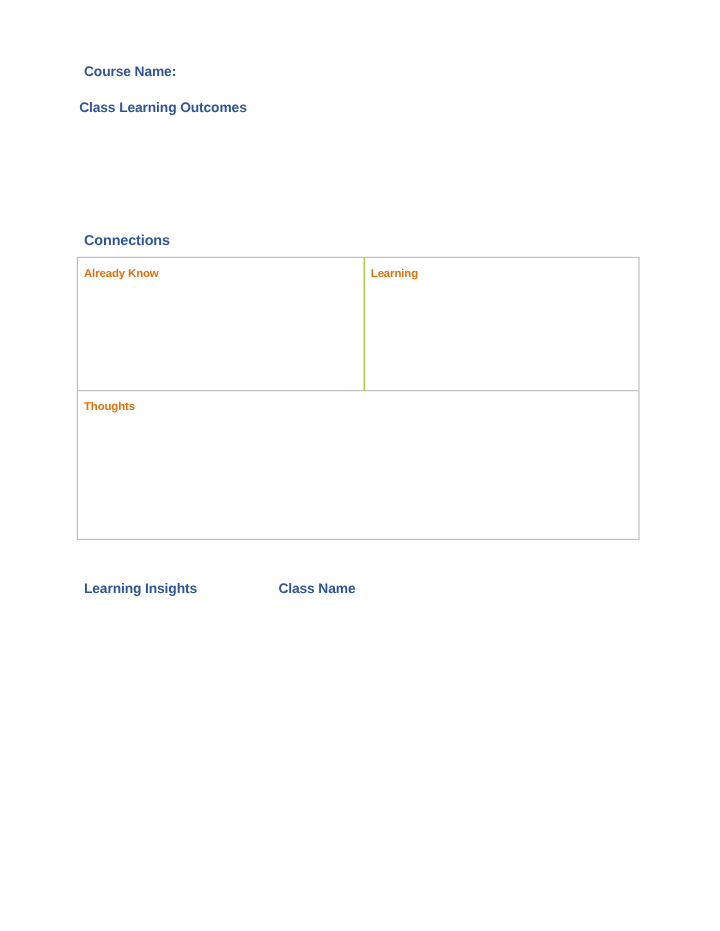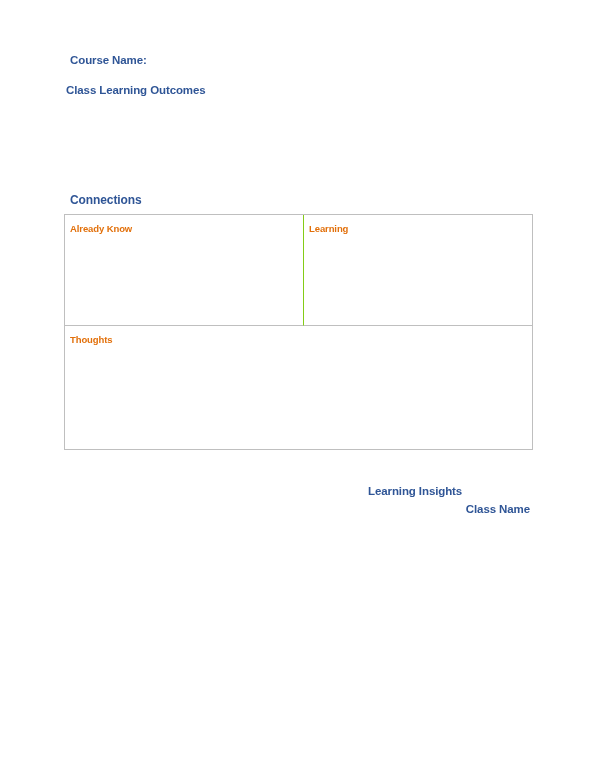--- a/index.html
+++ b/index.html
@@ -113,22 +113,21 @@
   }
 
   
   .footer-row {
     position: absolute;
     left: 70px;
     top: 481px;
     width: 460px;
     height: 18px;
     display: flex;
-    align-items: flex-end;
-    flex-direction: column;
+    align-items: center;
   }
   .field-insights {
     width: 162px;
     flex: none;
   }
   .field-notes {
     flex: none;
   }
   .ftr-text {
     color: #2f5596;

